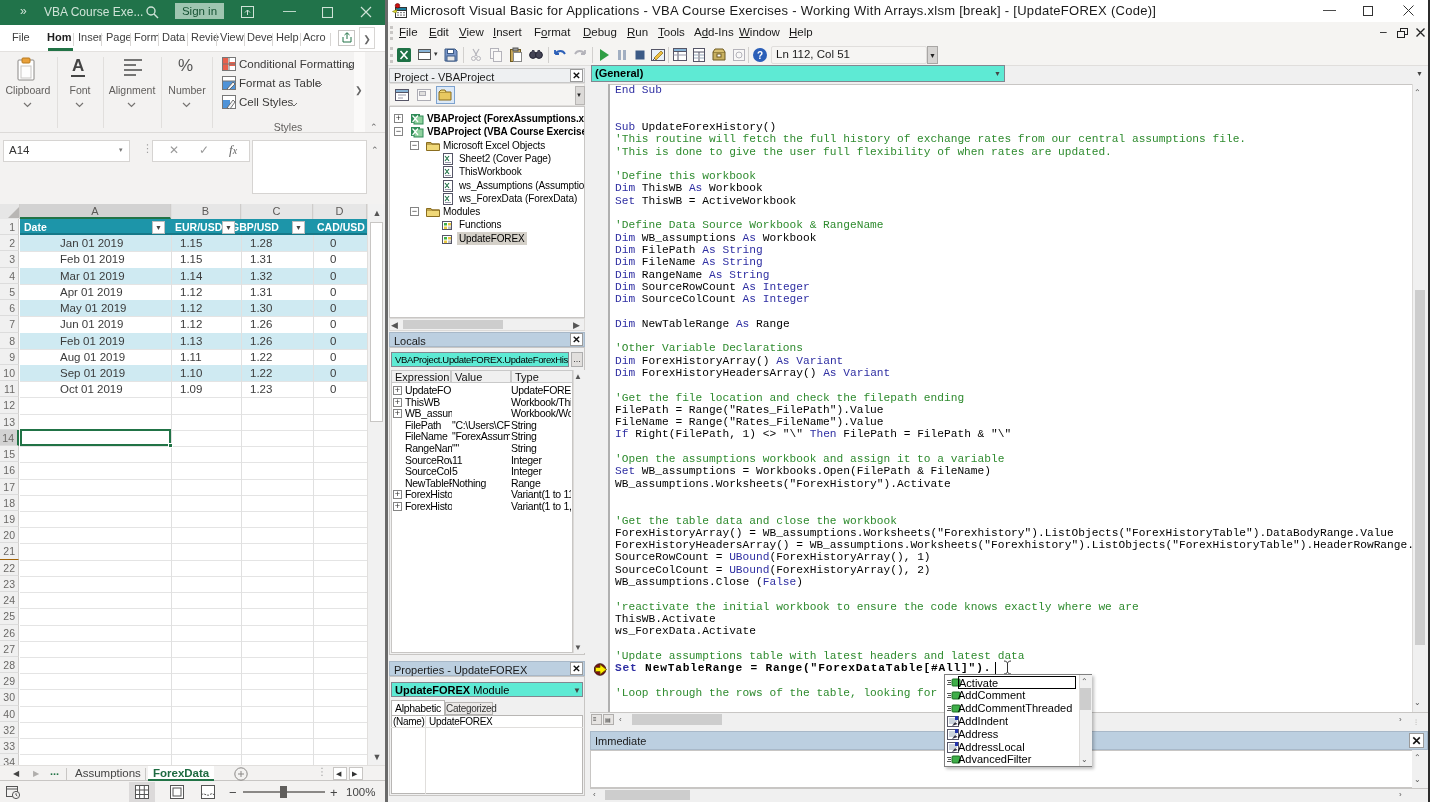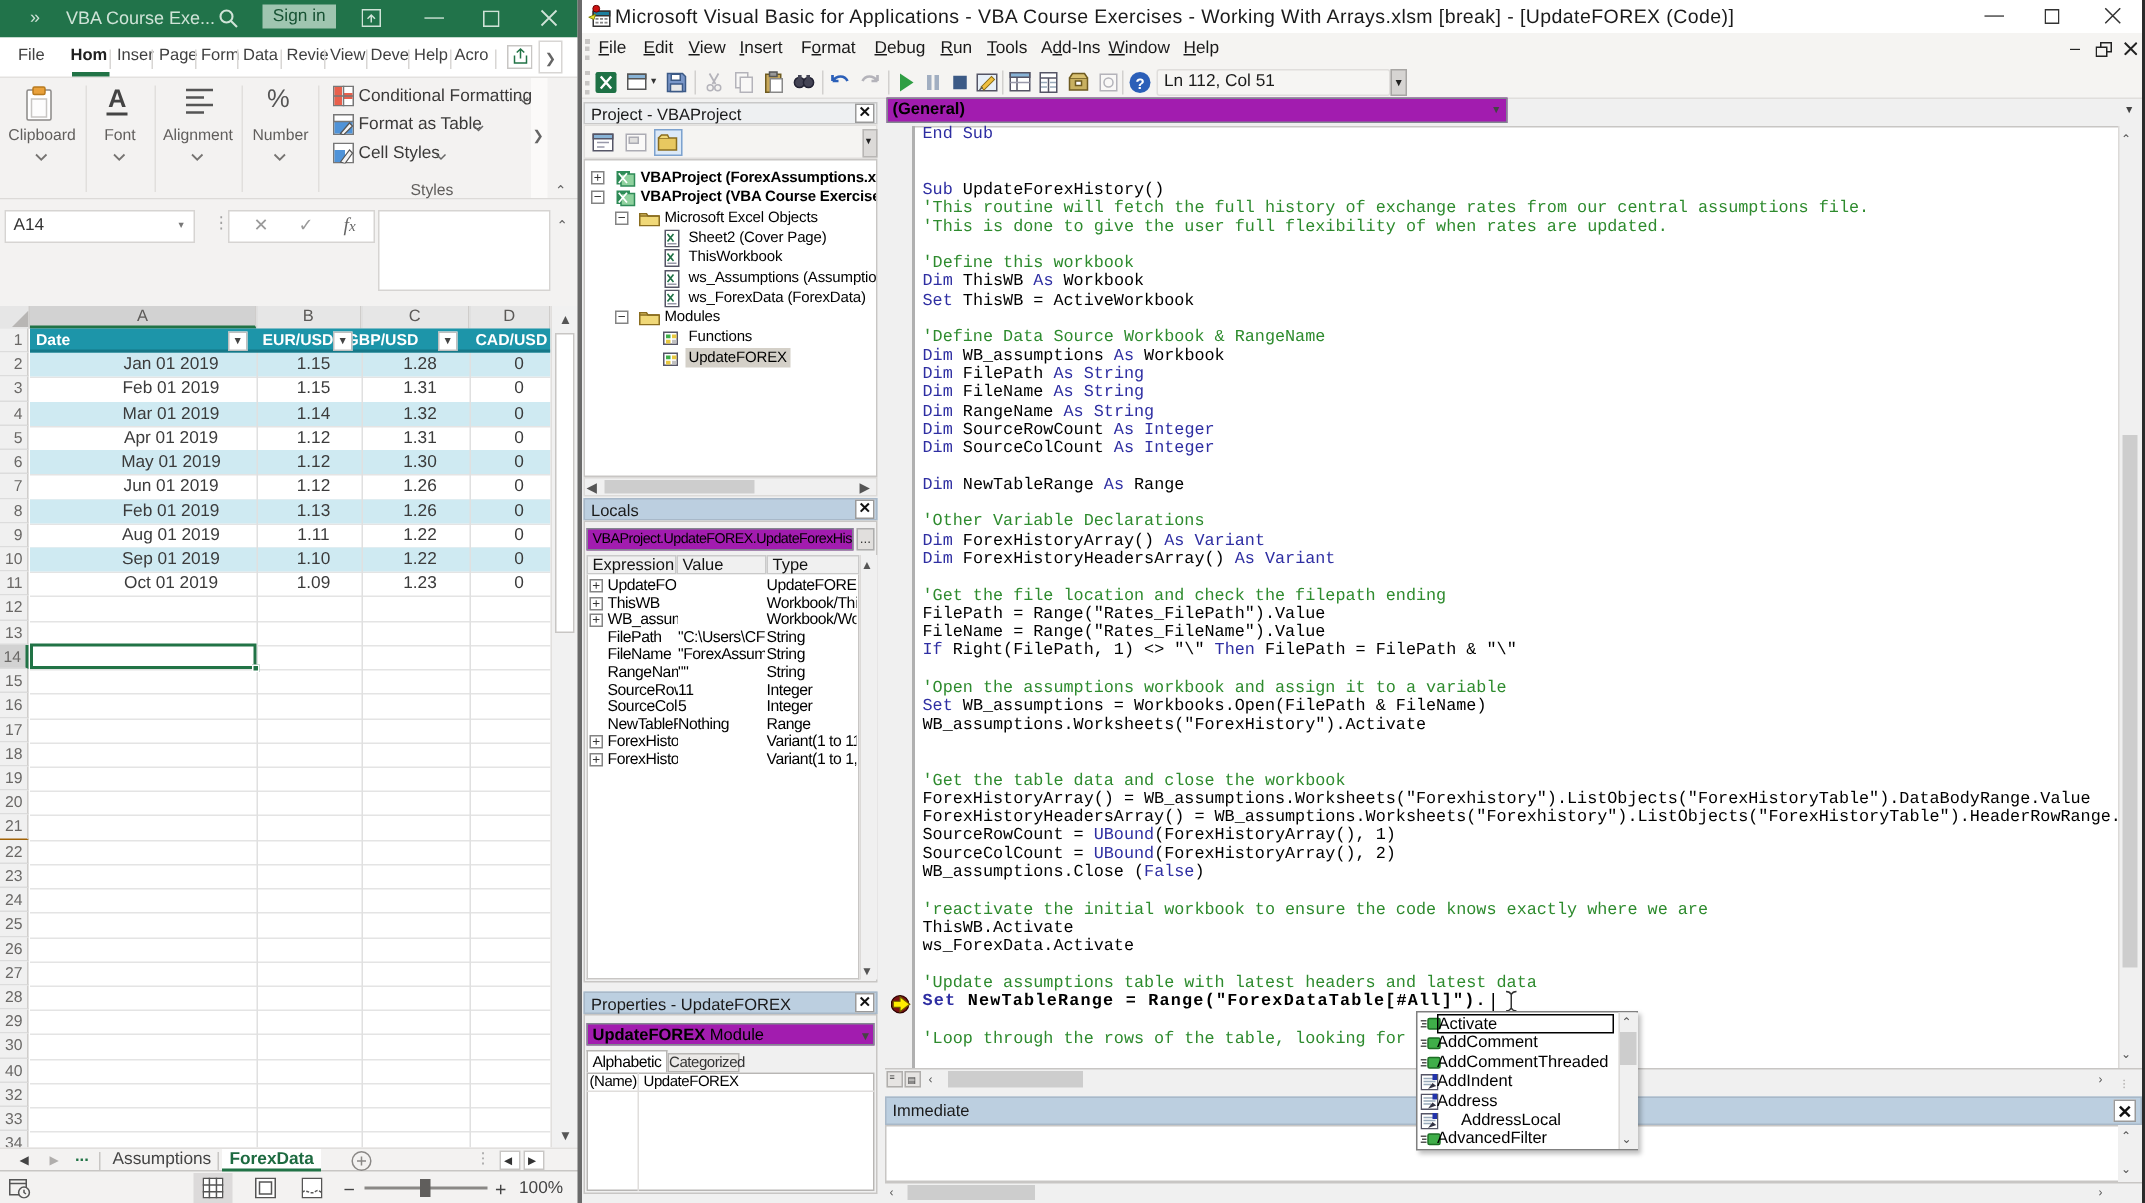--- a/index.html
+++ b/index.html
@@ -8,36 +8,36 @@
 .xlt{background:#21734a;left:0;top:0;width:385px;height:25px;color:#cfe3d7}
 .tabrow{left:0;top:25px;width:385px;height:27px;background:#fff;border-bottom:1px solid #e3e1df;font-size:11px;color:#404040}
 .tab{position:absolute;top:6px}
 .tsep{position:absolute;top:8px;width:1px;height:13px;background:#d8d6d4}
 .ribbon{left:0;top:52px;width:387px;height:81px;background:#f3f2f1;border-bottom:1px solid #dcdad8}
 .glab{position:absolute;font-size:10.5px;color:#605e5c}
 .gsep{position:absolute;top:5px;width:1px;height:71px;background:#e1dfdd}
 .frow{left:0;top:133px;width:387px;height:71px;background:#f3f2f1}
 .gridhead{font-size:11px;color:#5c5a58;text-align:center}
 .rn{position:absolute;width:19px;text-align:right;font-size:10.5px;color:#6a6866;padding-right:3px}
-.cell{position:absolute;font-size:11.5px;color:#3b3b3b;text-align:center}
+.cell{position:absolute;font-size:11.5px;color:#3b3b3b;text-align:left}
 .band{position:absolute;left:20px;width:347px;background:#cfeaf2}
 .vline{position:absolute;width:1px;background:#e0e0e0}
 .hdrc{position:absolute;color:#fff;font-weight:bold;font-size:10.5px}
 .fbtn{position:absolute;width:13px;height:13px;background:#fff;border:1px solid #bfbfbf;font-size:7px;color:#444;text-align:center;line-height:11px}
 
 #vb{left:387px;top:0;width:1043px;height:802px;background:#f0f0f0;border-right:2px solid #2b2b2b}
 .vtitle{left:0;top:0;width:1041px;height:22px;background:#fff;font-size:12px;color:#1a1a1a}
 .vmenu{left:0;top:22px;width:1041px;height:22px;background:#f5f4f2;font-size:11.5px;color:#1a1a1a}
 .mi{position:absolute;top:4px}
 .vtool{left:0;top:44px;width:1041px;height:22px;background:#f5f4f2;border-bottom:1px solid #e0dedc}
 .panel-title{font-size:11px;color:#1a1a1a;padding:2px 0 0 4px}
 .ptit{background:#eef0f2;border:1px solid #c8c8c8}
 .btit{background:#bccfe0;border:1px solid #a8b8c8}
 .xbtn{position:absolute;background:#fff;border:1px solid #9a9a9a;text-align:center;font-weight:bold;color:#111}
-.combo{position:absolute;background:#a21caf;border:1px solid #828790;font-size:11px;color:#000;padding:1px 3px;overflow:hidden;white-space:nowrap}
+.combo{position:absolute;background:#5eead4;border:1px solid #828790;font-size:11px;color:#000;padding:1px 3px;overflow:hidden;white-space:nowrap}
 .carr{position:absolute;color:#444;font-size:8px}
 .tree{font-size:10px;letter-spacing:-0.1px;color:#000;white-space:nowrap}
 .pm{position:absolute;width:9px;height:9px;border:1px solid #848484;background:#fff;font-size:9px;line-height:7px;text-align:center;color:#333}
 .lrow{position:absolute;font-size:10.5px;letter-spacing:-0.3px;color:#000;white-space:nowrap;height:11.6px;line-height:11.6px}
 .gbtn{position:absolute;background:#f0f0f0;border:1px solid #c9c9c9;font-size:11px;color:#111;padding-left:3px}
 .sb{background:#f0f0f0}
 .sbt{background:#cdcdcd}
 .arr{color:#555;font-size:9px;text-align:center}
 .code{font-family:"Liberation Mono",monospace;font-size:11.2px;line-height:12.3px;white-space:pre}
 .k{color:#2e2ea2}
@@ -716,21 +716,21 @@
       <rect x="8" y="0" width="3" height="4" fill="#2233aa"></rect>
       <path d="M5 10L8 6L10.5 8Z" fill="#334"></path>
     </svg>
     <div class="is-item" style="left:571px;top:727.5999999999999px;width:118px;">Address</div>
     <svg class="ab" style="left:560px;top:741.4999999999999px;z-index:31" width="12" height="11" viewBox="0 0 12 11">
       <rect x="0.5" y="0.5" width="11" height="10" fill="#fff" stroke="#556"></rect>
       <path d="M2 3H10M2 5H10M2 7H7" stroke="#9ab"></path>
       <rect x="8" y="0" width="3" height="4" fill="#2233aa"></rect>
       <path d="M5 10L8 6L10.5 8Z" fill="#334"></path>
     </svg>
-    <div class="is-item" style="left:571px;top:740.4999999999999px;width:118px;margin-left:16px;">AddressLocal</div>
+    <div class="is-item" style="left:571px;top:740.4999999999999px;width:118px;">AddressLocal</div>
     <svg class="ab" style="left:560px;top:755.3999999999999px;z-index:31" width="14" height="9" viewBox="0 0 14 9">
       <rect x="5" y="1" width="8" height="7" rx="1" fill="#3fae49" stroke="#1d6e24"></rect>
       <path d="M0 2.5H4M1 4.5H4M0 6.5H4" stroke="#555"></path>
     </svg>
     <div class="is-item" style="left:571px;top:753.3999999999999px;width:118px;">AdvancedFilter</div>
     <div class="ab sb" style="left:692px;top:675px;width:13px;height:91px;border-left:1px solid #dcdad8;z-index:31"></div>
     <div class="ab arr" style="left:694px;top:677px;font-size:8px;z-index:32">⌃</div>
     <div class="ab sbt" style="left:693px;top:688px;width:11px;height:22px;z-index:32"></div>
     <div class="ab arr" style="left:694px;top:755px;font-size:8px;z-index:32">⌄</div>
     <div class="ab btit" style="left:203px;top:731px;width:838px;height:19px">

